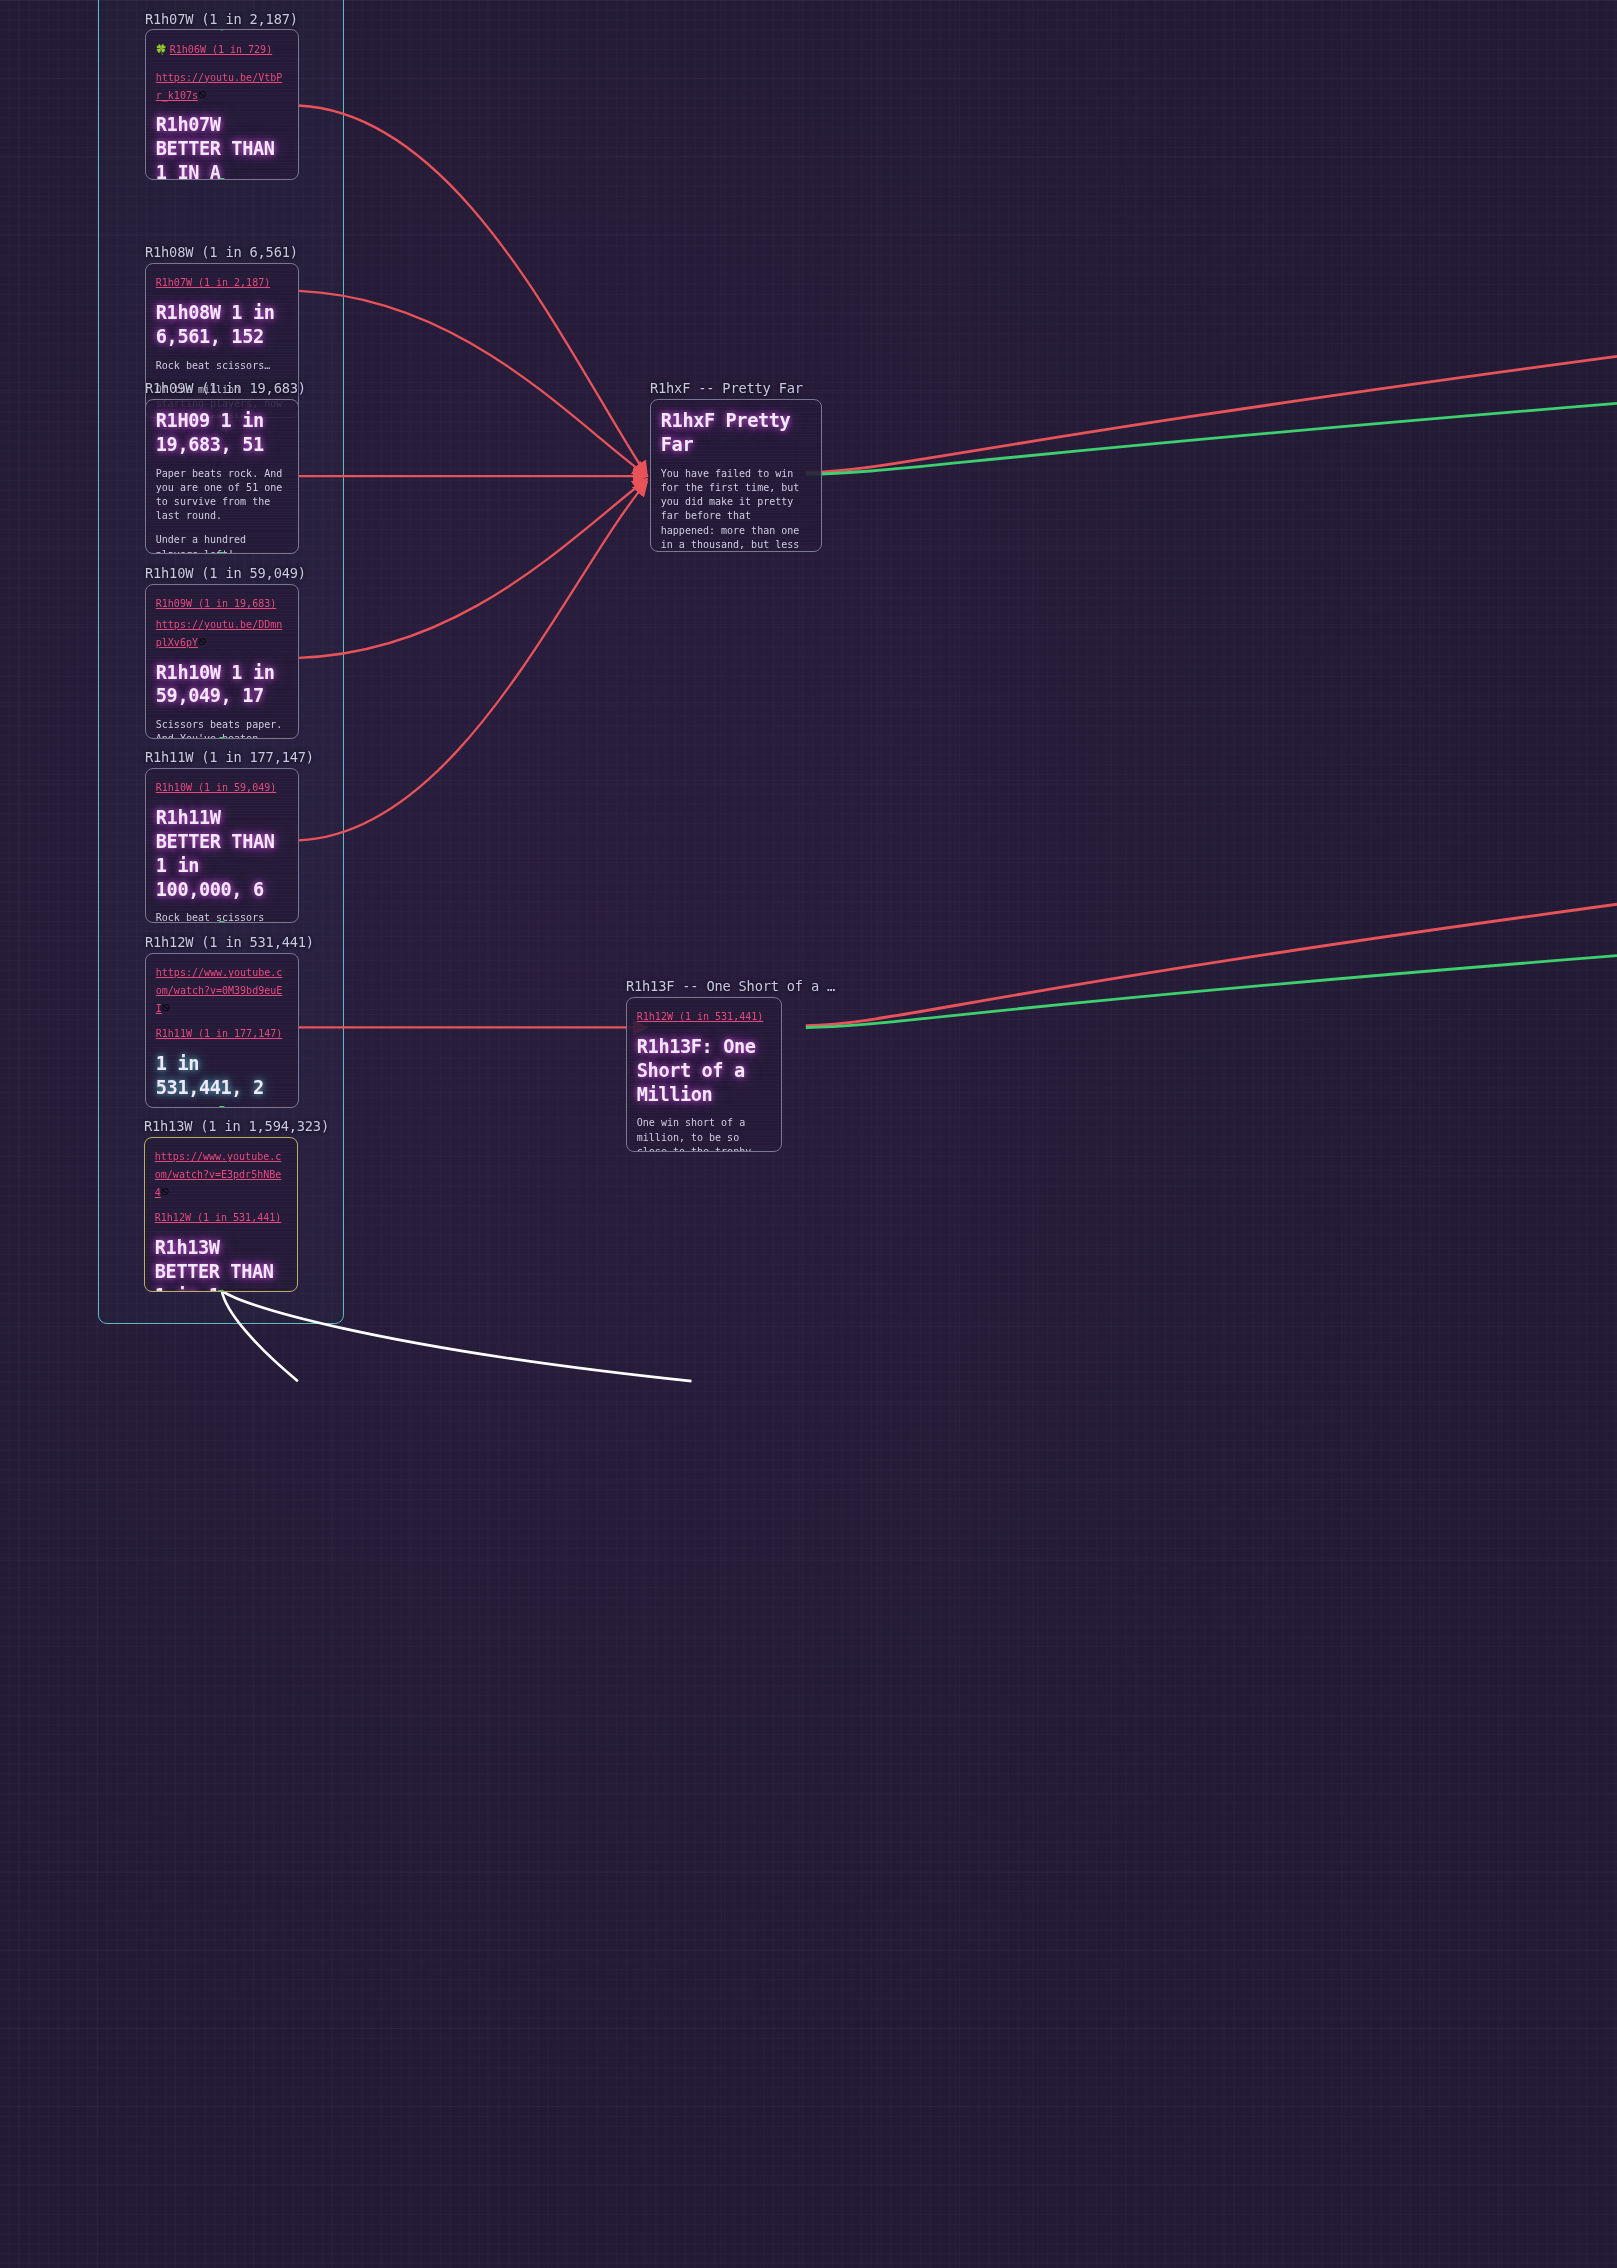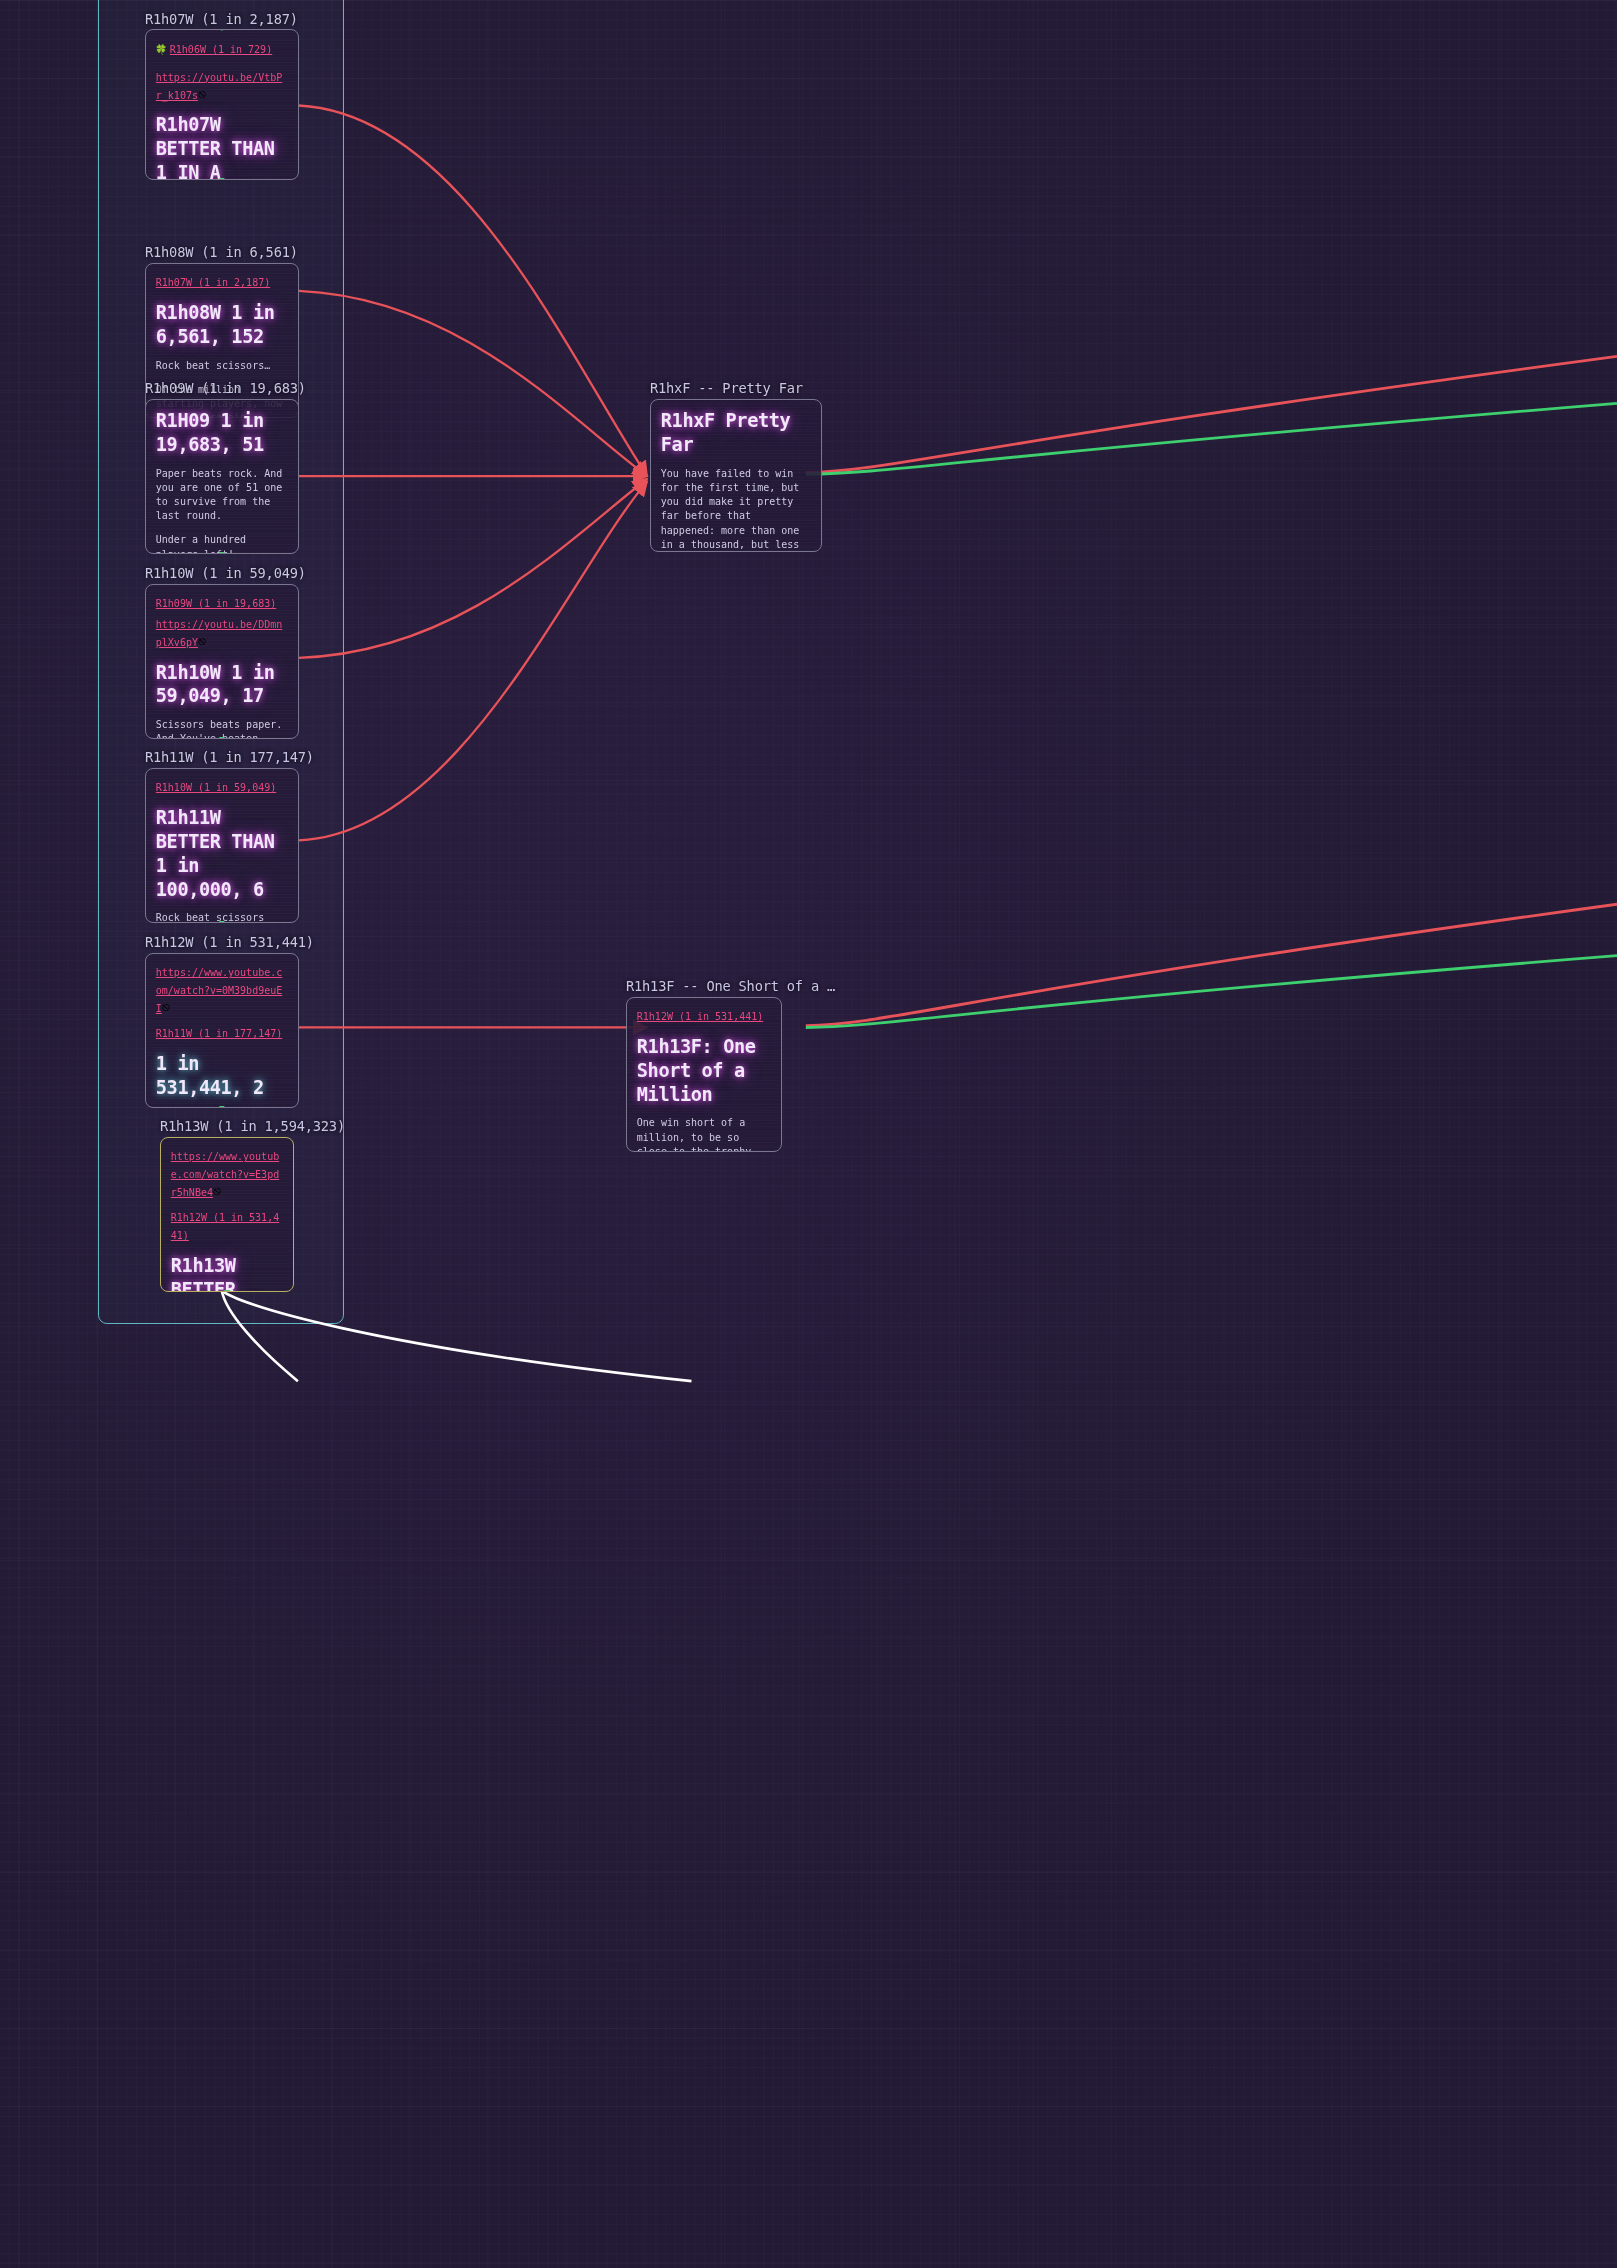--- a/index.html
+++ b/index.html
@@ -242,21 +242,21 @@
     </div>
     <div class="link-line">
       <a class="wlink">R1h11W (1 in 177,147)</a>
     </div>
     <div class="card-h cyanglow">1 in 531,441, 2</div>
 
     <div class="handle-bot"></div>
   </div>
 </div>
 
-<div class="node" style="left:160px; top:1118px; width:134px;">
+<div class="node" style="left:144px; top:1118px; width:154px;">
   <div class="node-title">R1h13W (1 in 1,594,323)</div>
   <div class="node-card accent-yellow" style="height:155px;">
     <div class="handle-top"></div>
 
     <div class="link-line" style="margin-bottom:7px;">
       <a class="wlink">https://www.youtube.com/watch?v=E3pdr5hNBe4</a><span class="ext">⎋</span>
     </div>
     <div class="link-line">
       <a class="wlink">R1h12W (1 in 531,441)</a>
     </div>

